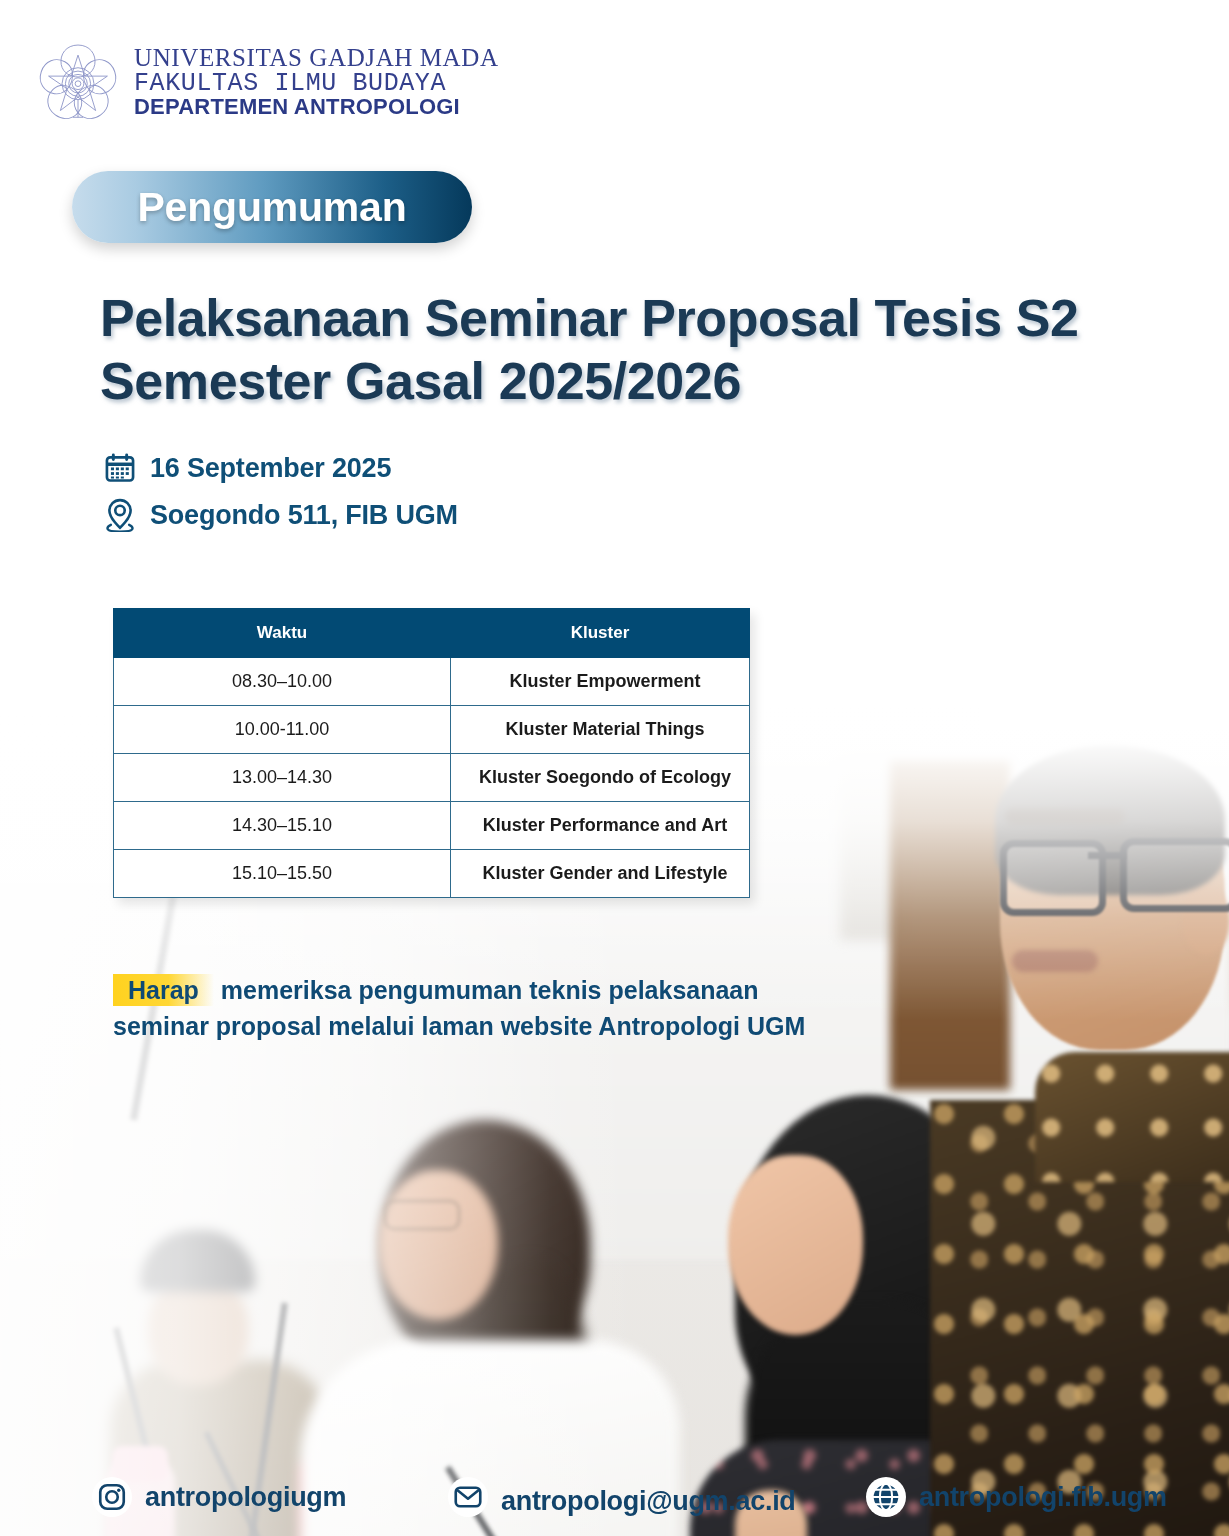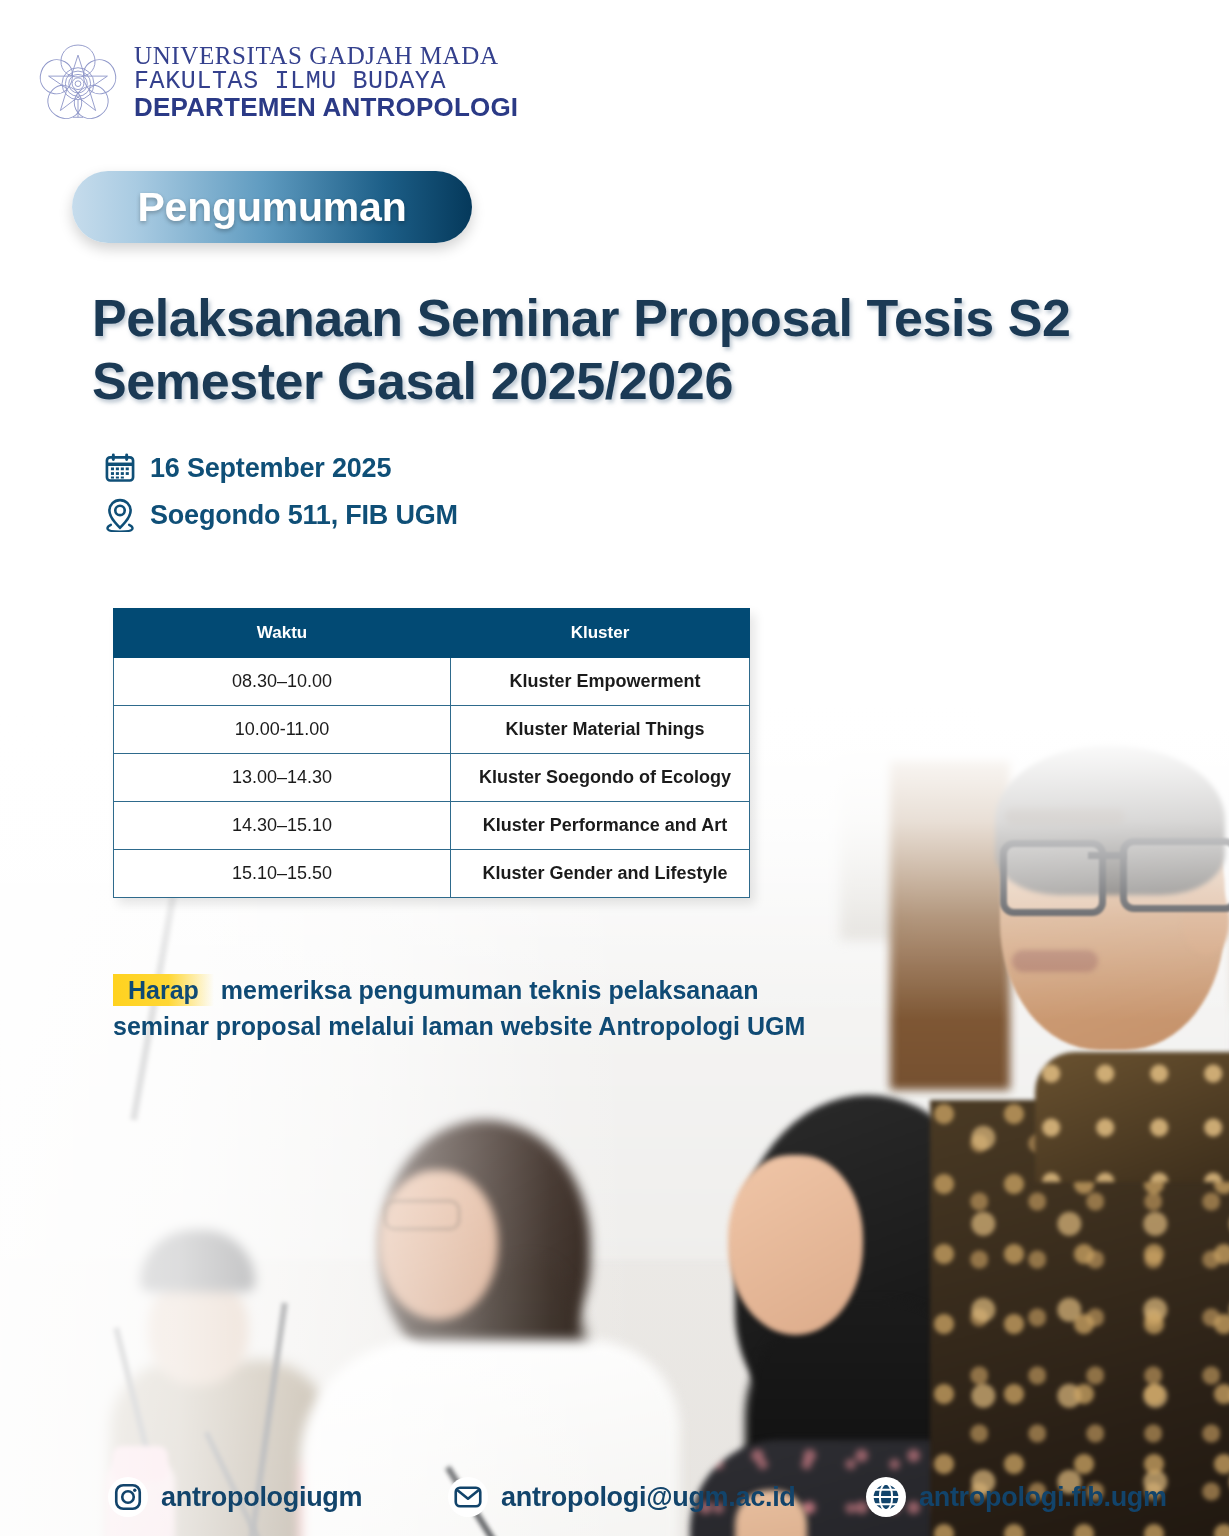--- a/index.html
+++ b/index.html
@@ -120,31 +120,31 @@
 
   
   #content{position:absolute;inset:0;}
 
   
   #header{position:absolute;left:36px;top:40px;display:flex;align-items:center;gap:14px;}
   #logo{width:84px;height:84px;flex:none;}
   #uni-lines{line-height:1.02;color:#2b3c8f;}
   .uni1{font-family:"Liberation Serif","DejaVu Serif",serif;font-size:25px;letter-spacing:.6px;color:#34408d;}
   .uni2{font-family:Liberation Mono, monospace;font-size:25px;letter-spacing:.6px;color:#34408d;}
-  .uni3{font-family:"Liberation Sans","DejaVu Sans",sans-serif;font-weight:bold;font-size:26px;letter-spacing:.2px;color:#2b3a86;}
+  .uni3{font-family:"Liberation Sans","DejaVu Sans",sans-serif;font-weight:bold;font-size:22px;letter-spacing:.2px;color:#2b3a86;}
 
   
   #badge{position:absolute;left:72px;top:171px;width:400px;height:72px;border-radius:36px;
      background:linear-gradient(90deg,#c6dcec 0%,#a9cbe2 16%,#5f9bc0 48%,#1d5f88 78%,#05395b 100%);
      box-shadow:0 6px 14px rgba(0,0,0,.18);display:flex;align-items:center;justify-content:center;}
   #badge-label{color:#fff;font-size:41px;font-weight:bold;letter-spacing:-.2px;
      text-shadow:0 2px 4px rgba(0,0,0,.28);}
 
   
-  #title{position:absolute;left:92px;top:287px;width:1060px;color:#1b3a55;
+  #title{position:absolute;left:100px;top:287px;width:1060px;color:#1b3a55;
      font-size:52px;font-weight:bold;line-height:1.22;letter-spacing:-.4px;
      text-shadow:2px 3px 4px rgba(130,150,170,.55);}
 
   
   #meta{position:absolute;left:104px;top:452px;}
   .meta-row{display:flex;align-items:center;gap:14px;margin-bottom:14px;}
   .meta-text{font-size:27px;font-weight:bold;color:#0f4f77;letter-spacing:-.2px;}
 
   
   #schedule{position:absolute;left:113px;top:608px;width:637px;
@@ -159,22 +159,22 @@
   
   #note{position:absolute;left:113px;top:972px;width:722px;font-size:25px;font-weight:bold;
      color:#0f4a74;line-height:1.45;text-align:justify;}
   #note-hl{background:linear-gradient(90deg,#ffd21f 0%,#ffd735 55%,rgba(255,232,120,0) 100%);
      padding:2px 15px;}
   #note .spread{display:inline-block;}
 
   
   #footer{position:absolute;left:0;top:1466px;width:1229px;height:62px;display:flex;align-items:center;}
   .f-item{display:flex;align-items:center;gap:13px;}
-  #f1{position:absolute;left:108px;}
-  #f2{position:absolute;left:448px;}
+  #f1{position:absolute;left:92px;}
+  #f2{position:absolute;left:448px;align-items:flex-end;}
   #f3{position:absolute;left:866px;}
   .f-text{font-size:27px;font-weight:bold;color:#12446b;letter-spacing:-.3px;}
   .f-icon{width:40px;height:40px;border-radius:50%;background:#fff;display:flex;align-items:center;justify-content:center;}
 </style>
 </head>
 <body>
 
 <div id="photo-layer">
   <div id="photo-bg"></div>
   <div id="wall"></div>

